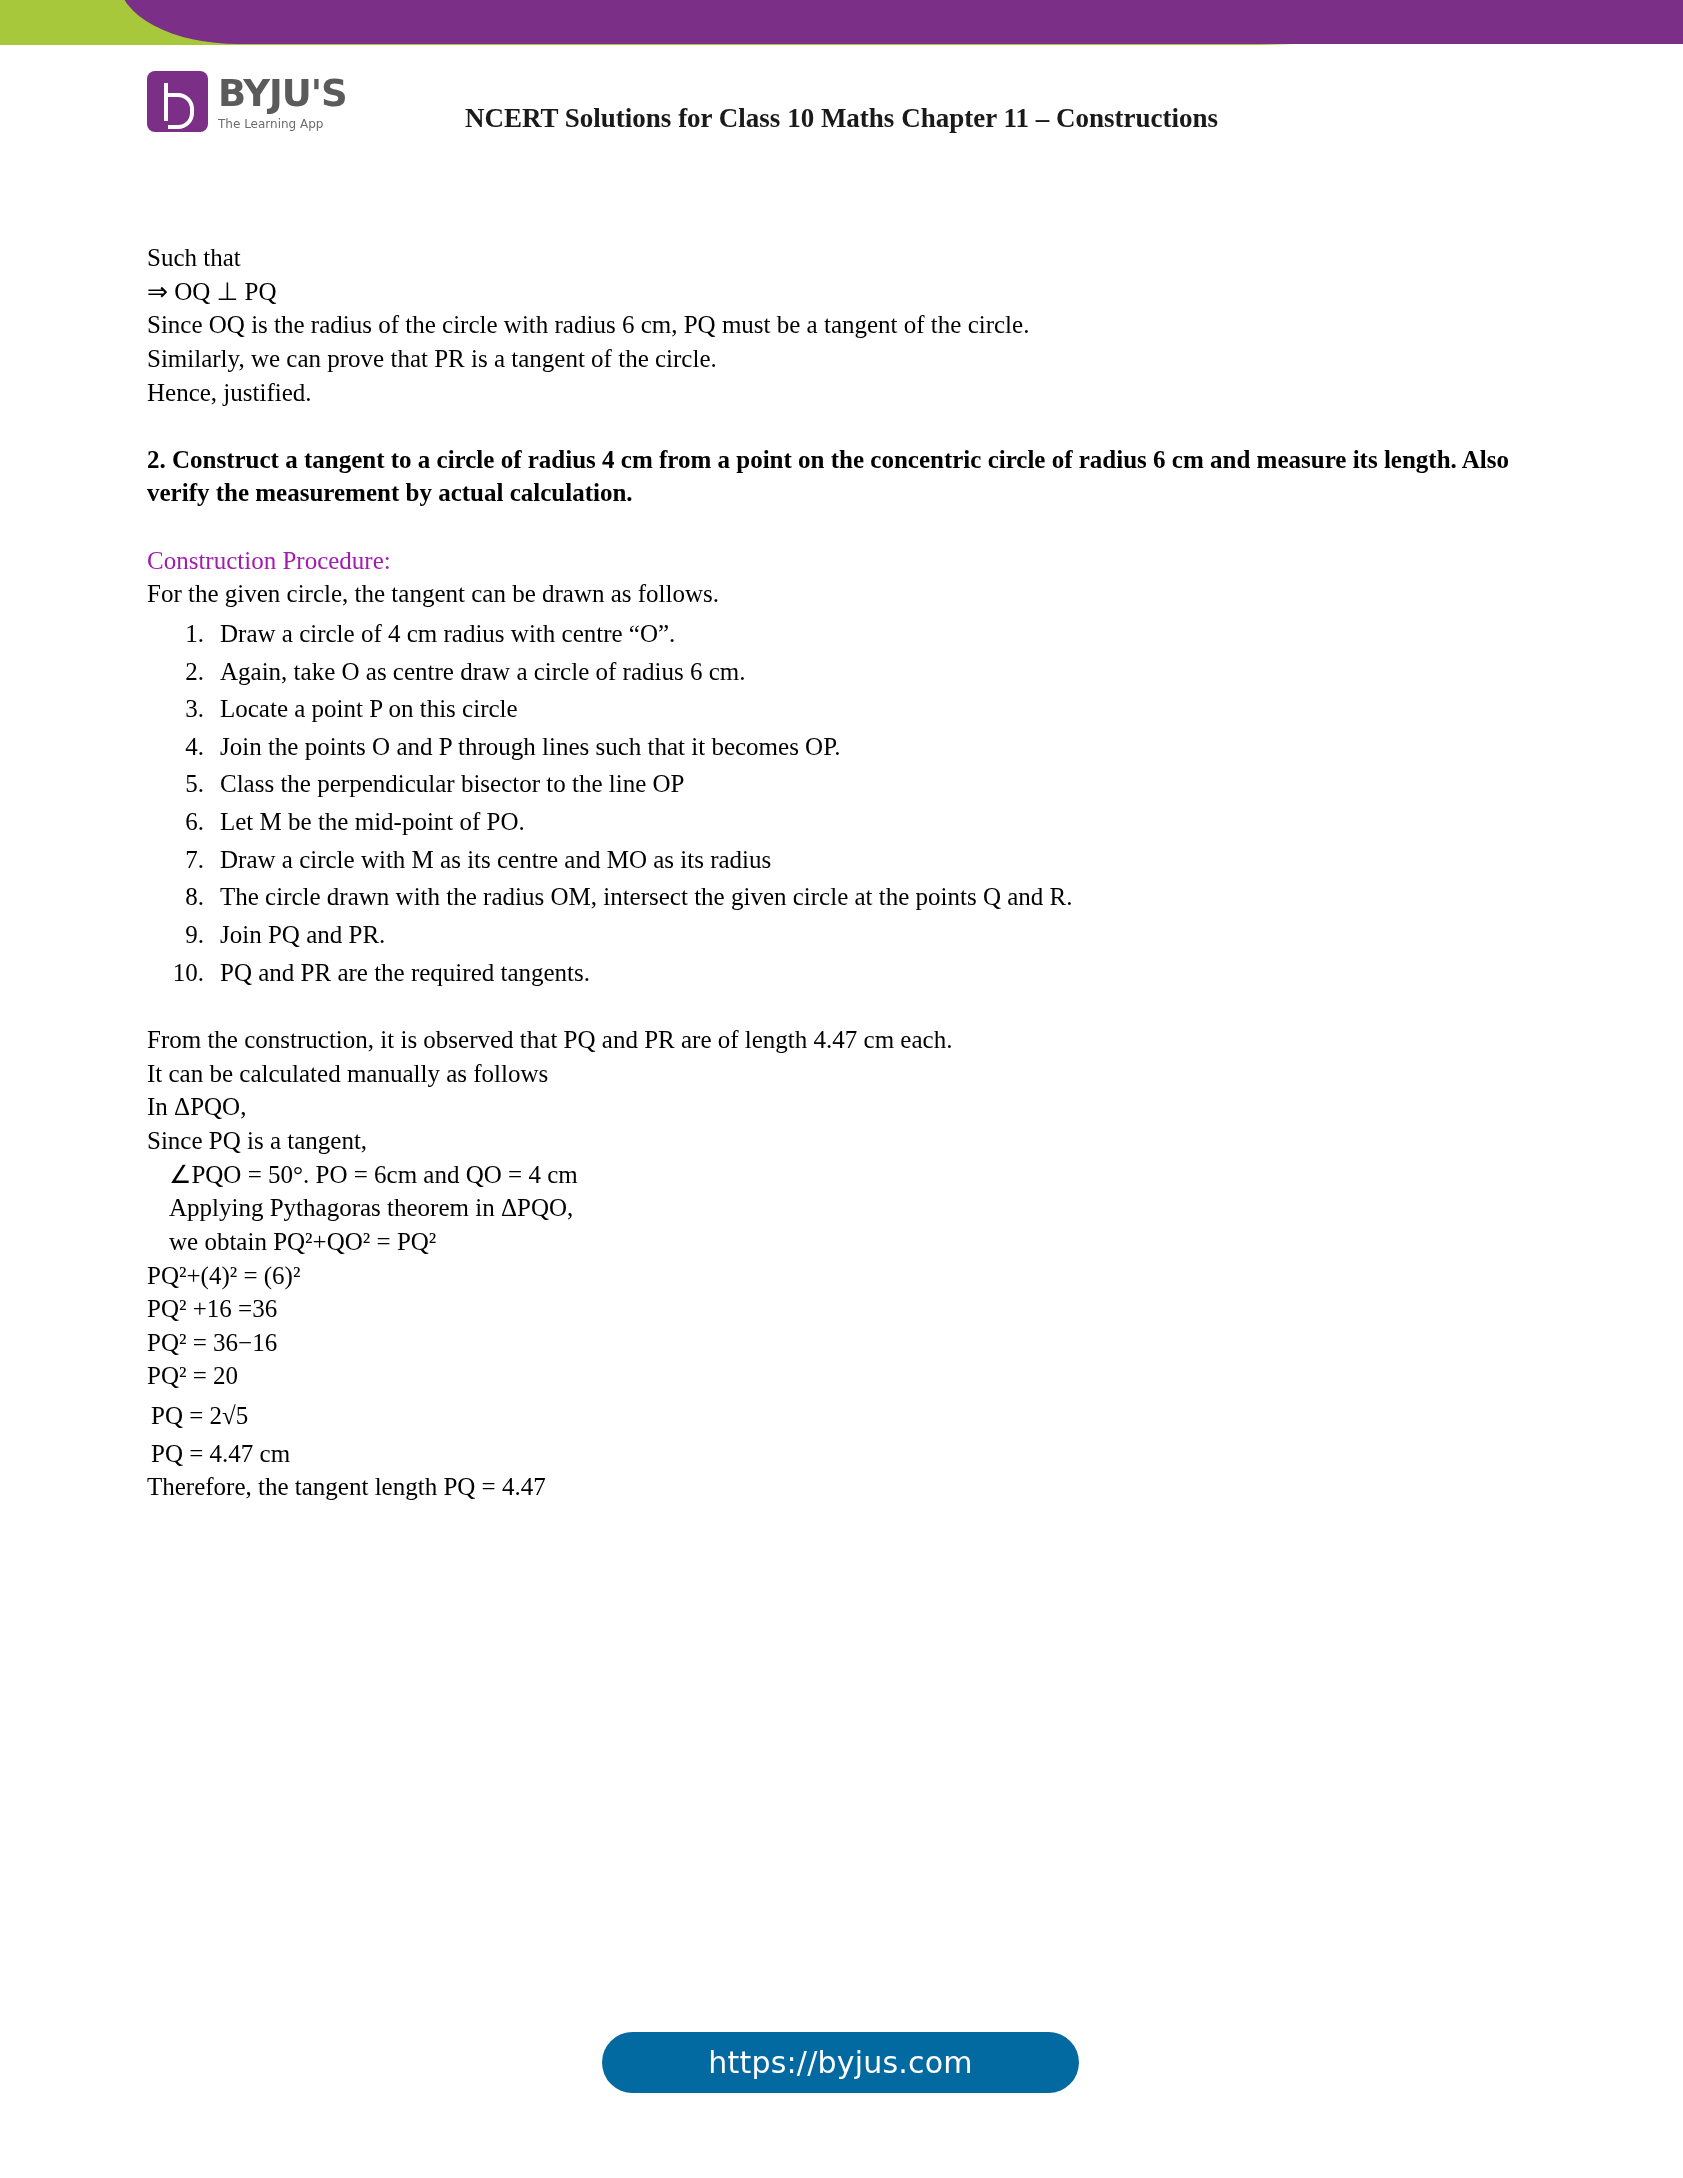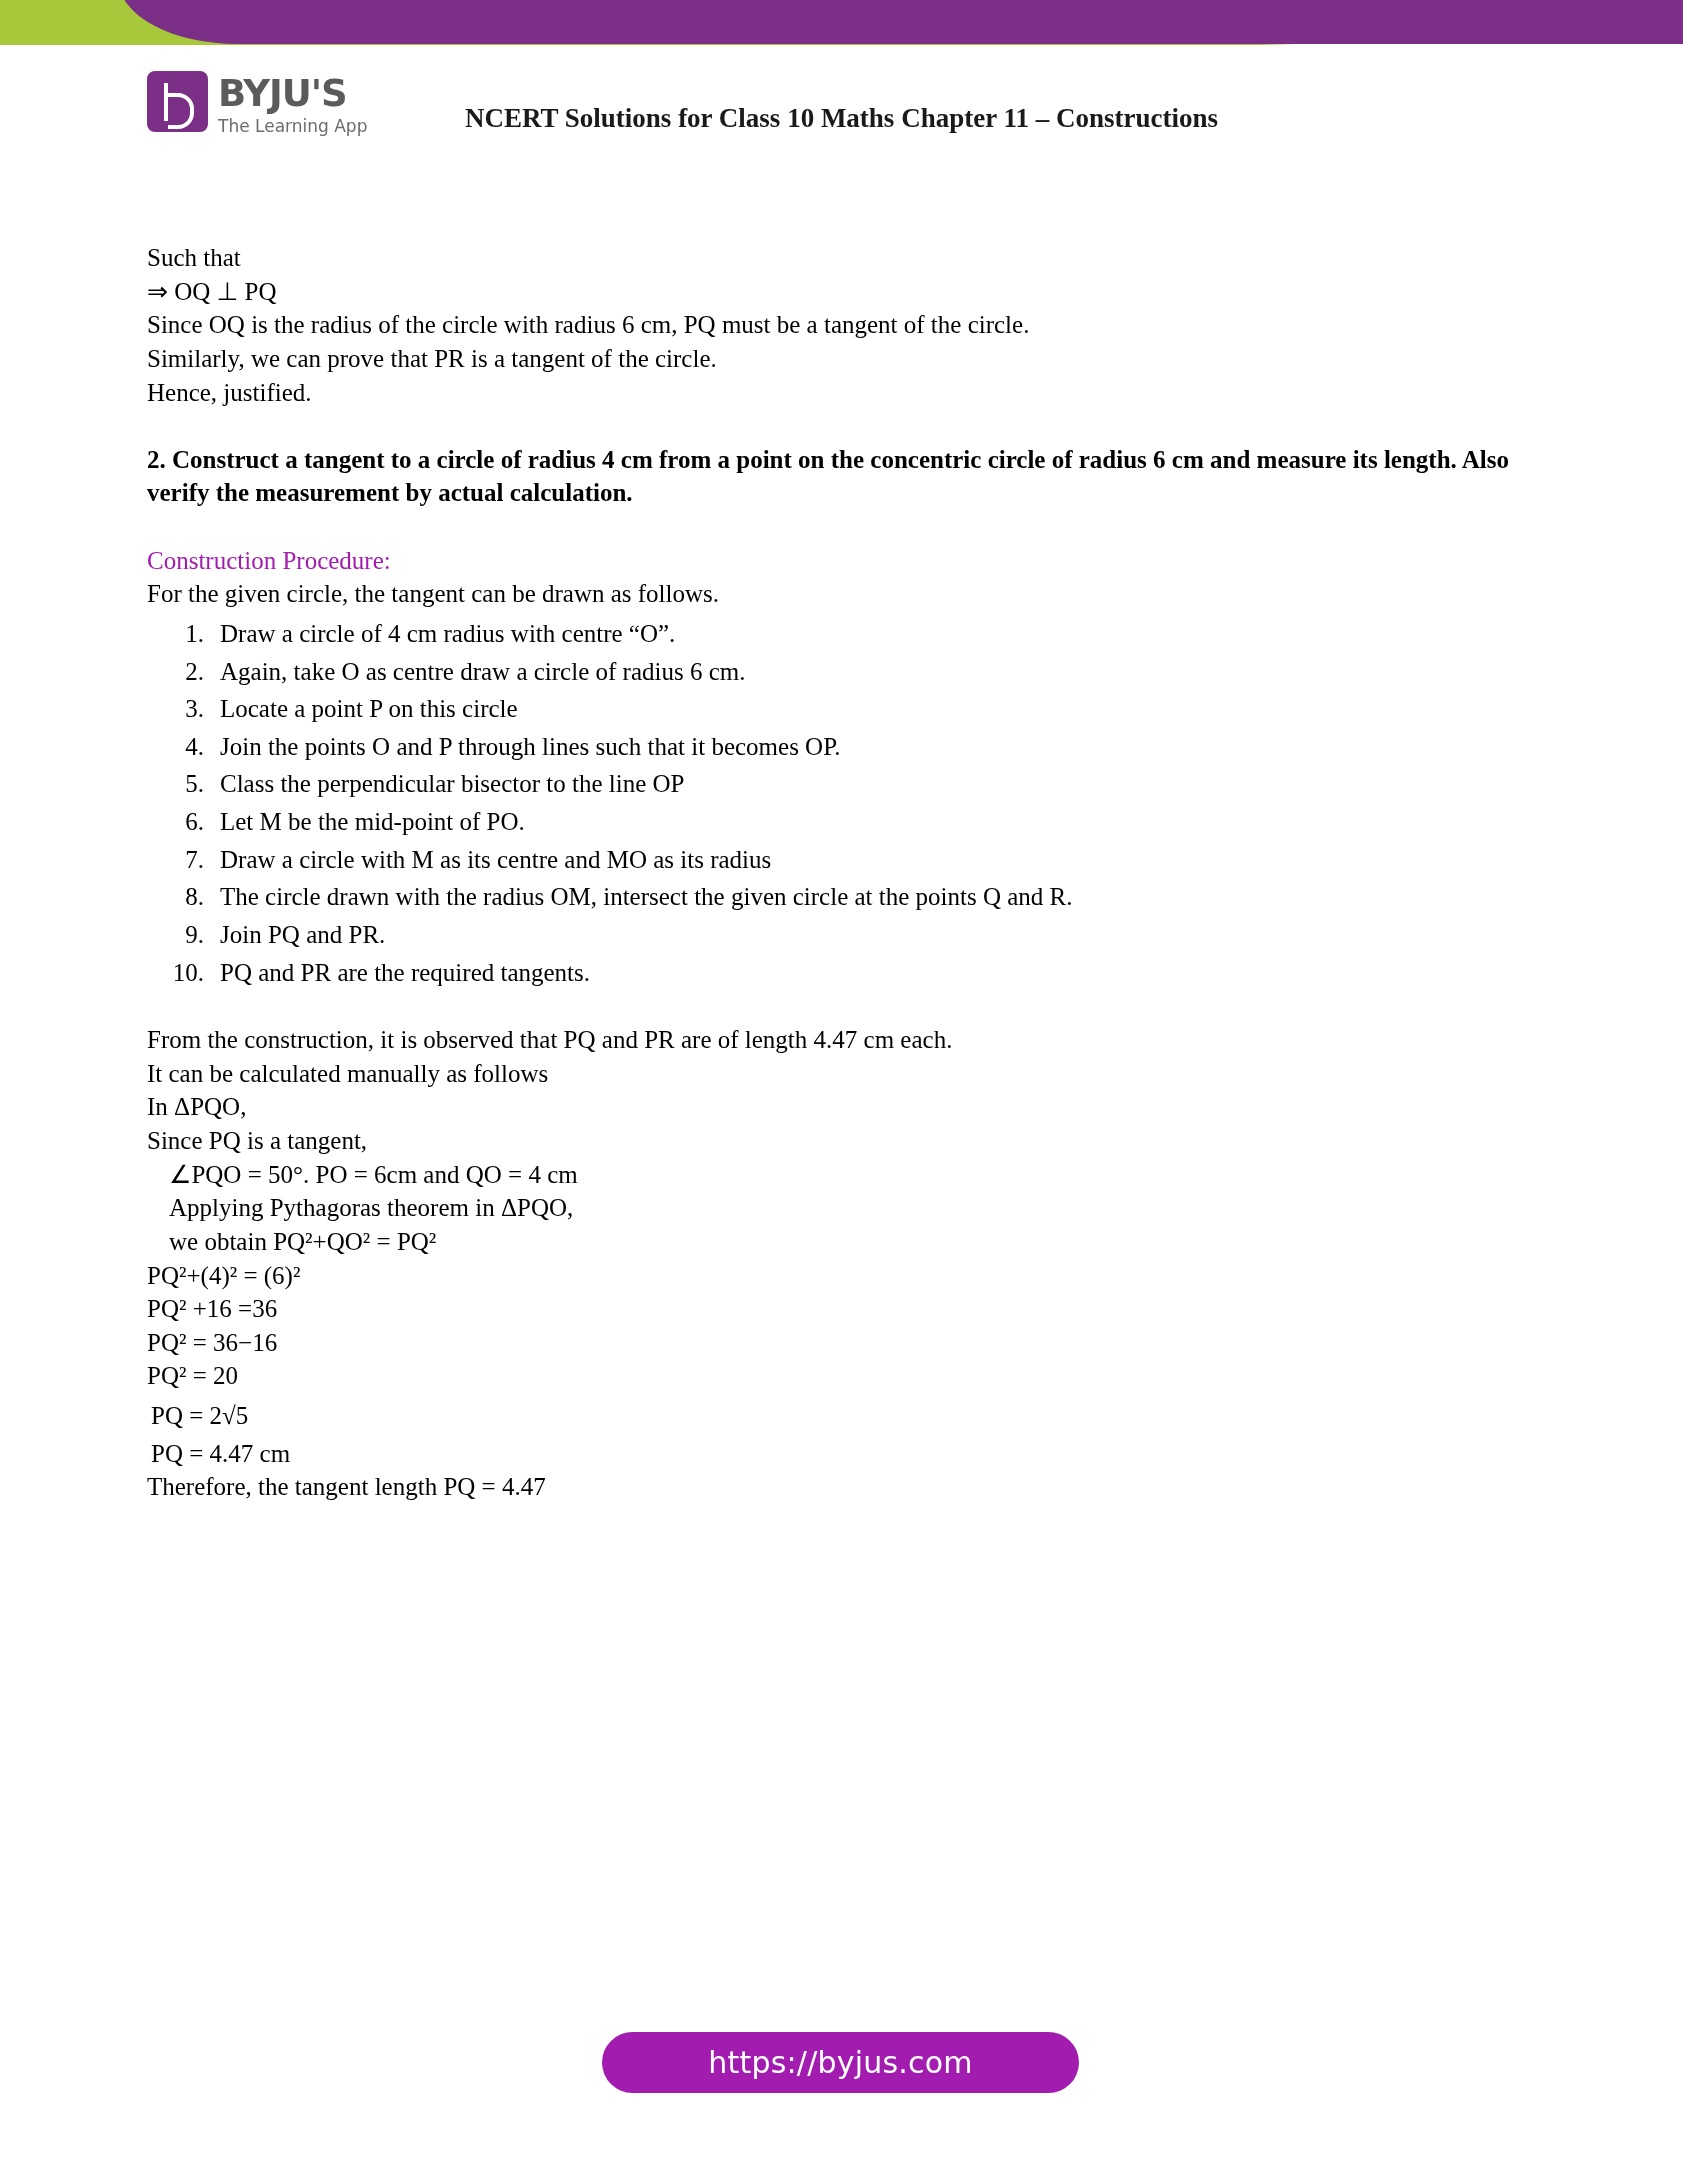--- a/index.html
+++ b/index.html
@@ -97,21 +97,21 @@
   .logo-title {
     font-family: "DejaVu Sans", sans-serif;
     font-weight: bold;
     font-size: 37px;
     letter-spacing: -1px;
     color: #5b5b5b;
     line-height: 1;
   }
   .logo-sub {
     font-family: "DejaVu Sans", sans-serif;
-    font-size: 17px;
+    font-size: 12px;
     color: #6d6d6d;
     margin-top: 6px;
     line-height: 1;
   }
   .page-title {
     position: absolute;
     left: 465px;
     top: 26px;
     font-family: "Liberation Serif", serif;
     font-weight: bold;
@@ -174,21 +174,21 @@
     bottom: 0;
     width: 1683px;
     height: 188px;
   }
   .url-pill {
     position: absolute;
     left: 602px;
     top: 42px;
     width: 477px;
     height: 61px;
-    background: #a21caf;
+    background: #0369a1;
     border-radius: 32px;
     display: flex;
     align-items: center;
     justify-content: center;
   }
   .url-pill span {
     font-family: "DejaVu Sans", sans-serif;
     font-size: 30px;
     color: #ffffff;
     letter-spacing: 0.2px;

